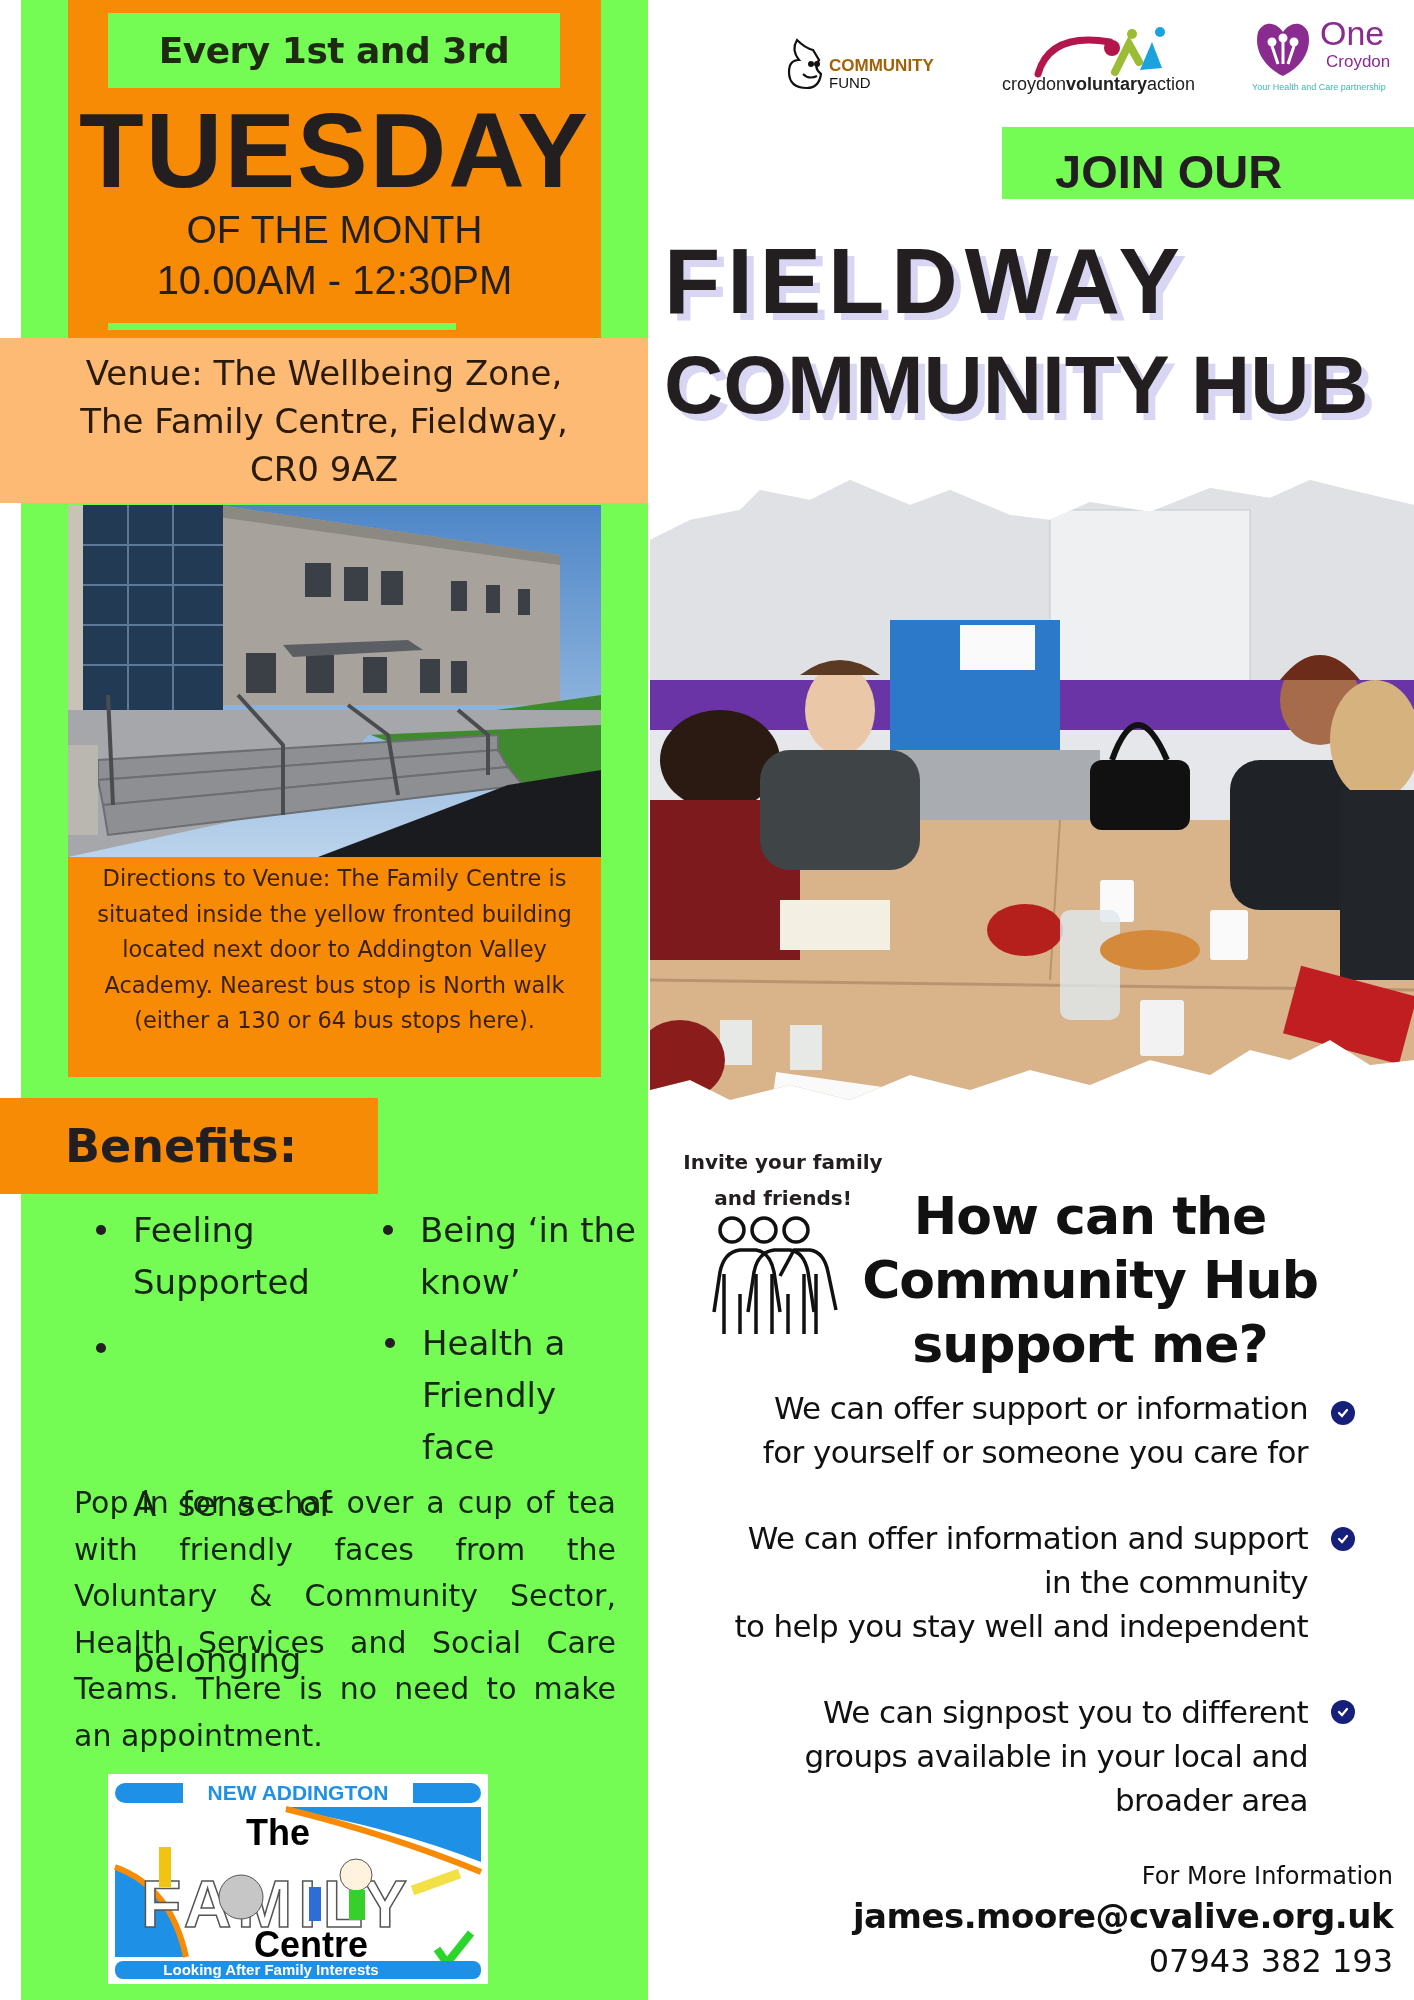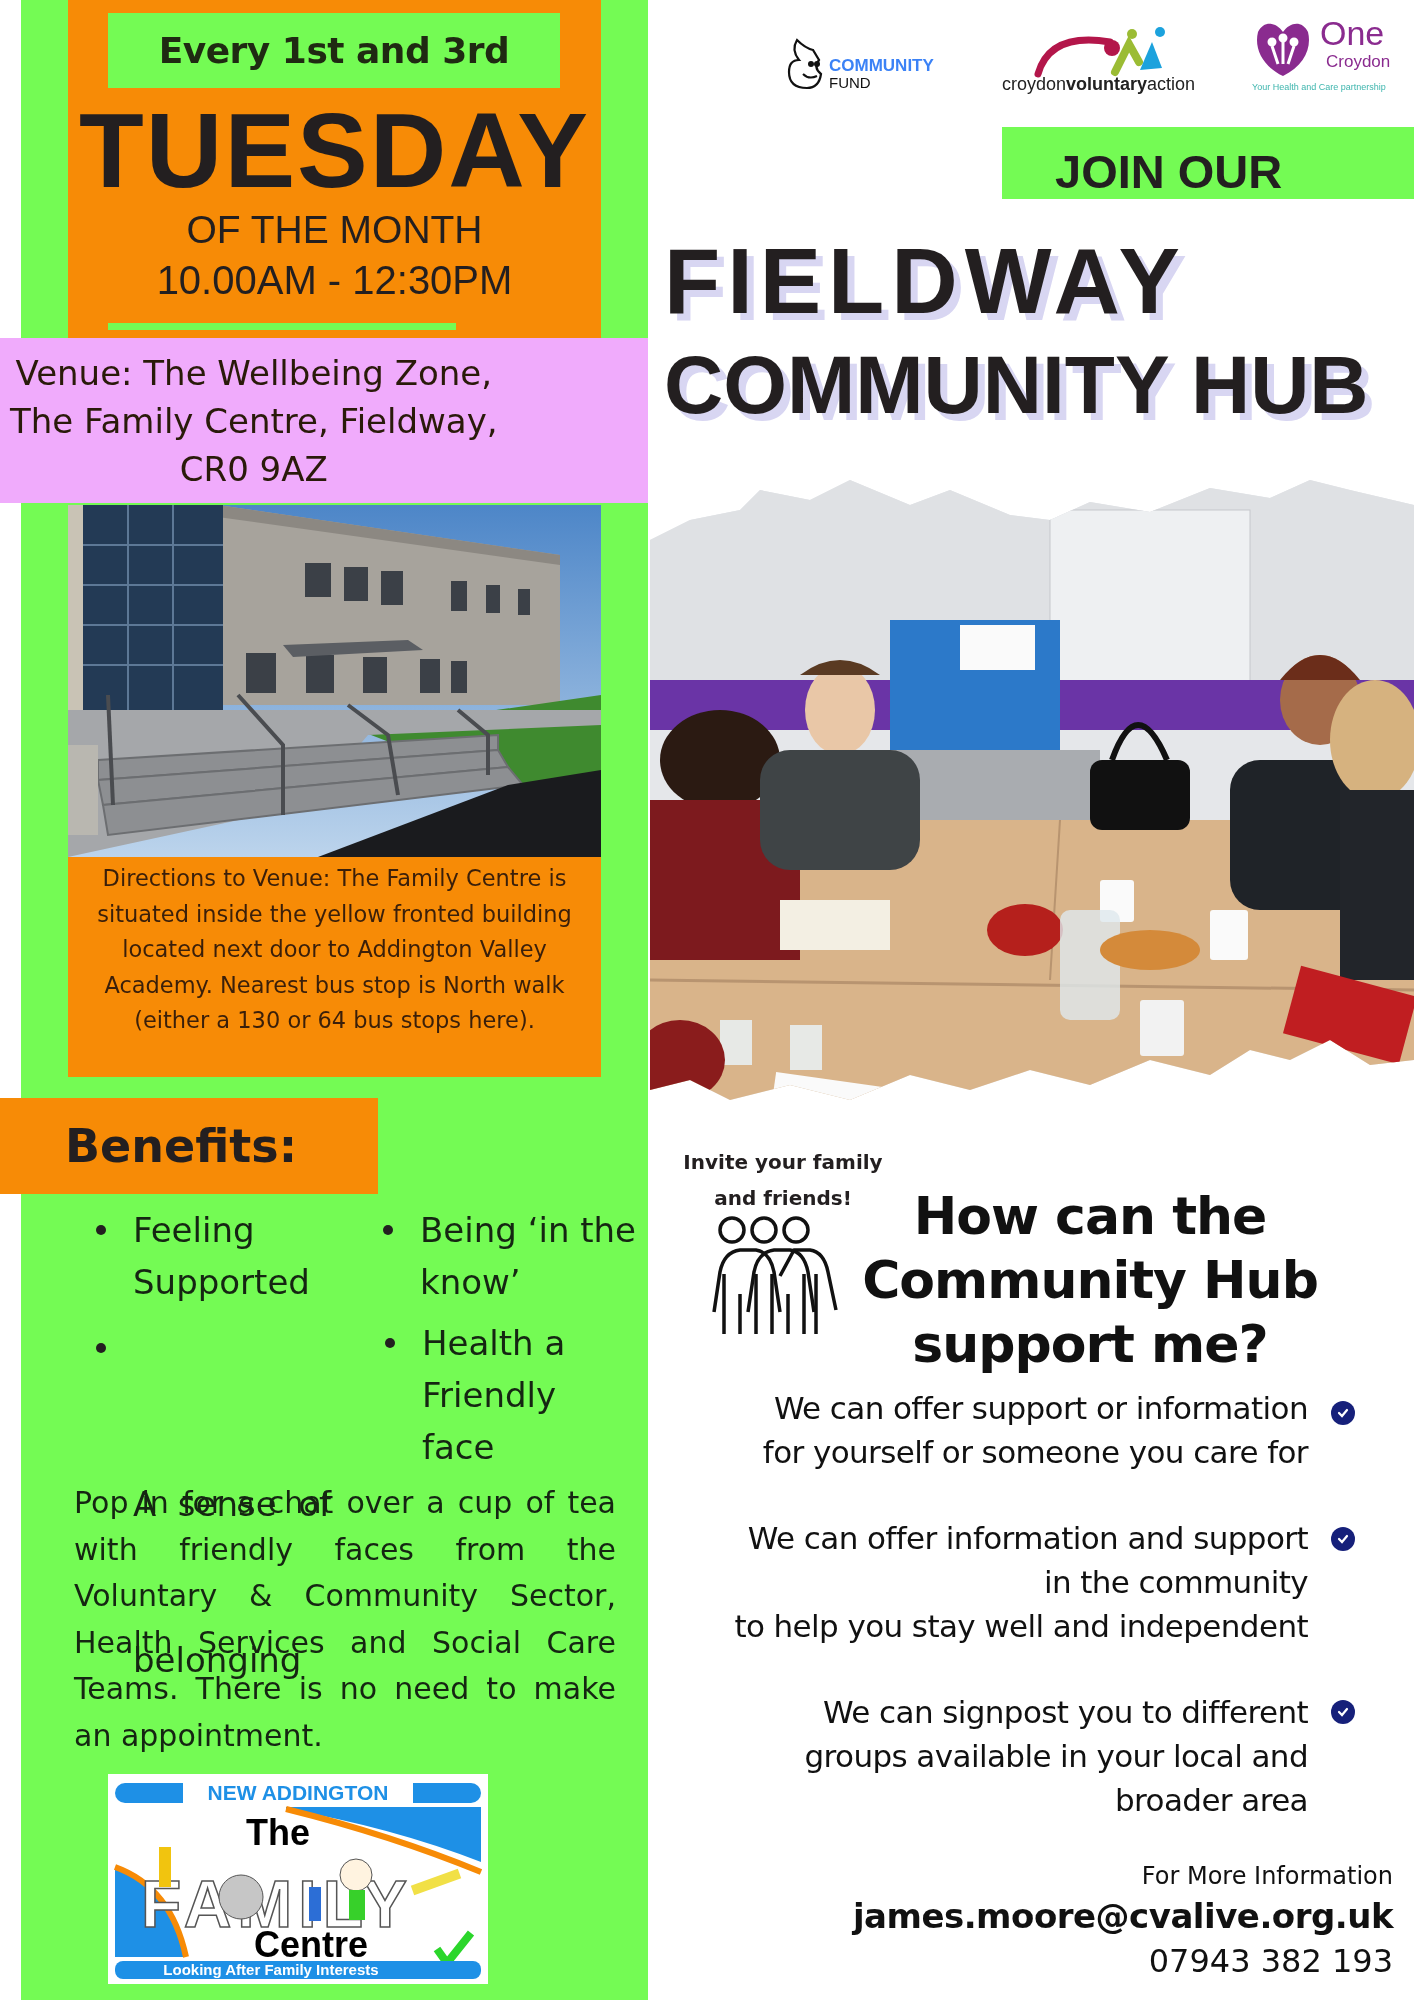--- a/index.html
+++ b/index.html
@@ -15,22 +15,22 @@
     font-weight: bold; font-size: 36px; color: #1f2a12; letter-spacing: -0.5px; }
   .tuesday { left: 68px; top: 88px; width: 533px; text-align: center;
     font-family: "Liberation Sans", sans-serif; font-weight: bold; font-size: 106px; line-height: 125px;
     color: #231f20; letter-spacing: 2px; }
   .ofmonth { left: 68px; top: 205px; width: 533px; text-align: center;
     font-family: "Liberation Sans", sans-serif; font-size: 39px; color: #231f20; line-height: 50px; }
   .times { left: 68px; top: 253px; width: 533px; text-align: center;
     font-family: "Liberation Sans", sans-serif; font-size: 40px; color: #231f20; line-height: 54px; }
   .times-rule { left: 108px; top: 323px; width: 348px; height: 7px; background: #74fb54; }
 
-  .venue-box { left: 0; top: 338px; width: 648px; height: 165px; background: #f0abfc;
-    display: flex; align-items: center; text-align: center;
+  .venue-box { left: 0; top: 338px; width: 648px; height: 165px; background: #fdba74;
+    display: flex; align-items: center; justify-content: center; text-align: center;
     font-family: "DejaVu Sans", sans-serif; font-size: 34px; line-height: 48px; color: #2a1a0a; padding: 0 10px; }
 
   .building-photo { left: 68px; top: 505px; width: 533px; height: 352px; overflow: hidden; background: #9bb6d6; }
 
   .directions { left: 68px; top: 857px; width: 533px; height: 220px; background: #f78b06;
     text-align: center; font-family: "DejaVu Sans", sans-serif; font-size: 22.5px; line-height: 35.5px; color: #3a1f0a; padding: 4px 4px 0; }
 
   .benefits-box { left: 0; top: 1098px; width: 378px; height: 96px; background: #f78b06;
     display: flex; align-items: center; padding-left: 65px;
     font-weight: bold; font-size: 46px; color: #231f20; }
@@ -207,21 +207,21 @@
   </svg>
 </div>
 
 <div class="abs" style="left:775px; top:28px; width:180px; height:70px;">
   <svg width="180" height="70" viewBox="0 0 180 70">
     <path d="M22,12 q-6,10 2,20 q-10,0 -10,12 q0,16 18,16 q12,0 14,-14 q-8,-6 -2,-14 l-6,-10 q-8,-2 -16,-10z" fill="none" stroke="#111" stroke-width="2.2"></path>
     <circle cx="36" cy="36" r="3" fill="#111"></circle>
       <circle cx="42" cy="36" r="3" fill="#111"></circle>
     <path d="M28,46 q6,6 14,2" stroke="#111" stroke-width="2" fill="none"></path>
   </svg>
-  <div class="abs" style="left:54px; top:28px; font-family:'Liberation Sans',sans-serif; font-weight:bold; font-size:17px; color:#3b82f6;">COMMUNITY</div>
+  <div class="abs" style="left:54px; top:28px; font-family:'Liberation Sans',sans-serif; font-weight:bold; font-size:17px; color:#a16207;">COMMUNITY</div>
   <div class="abs" style="left:54px; top:46px; font-family:'Liberation Sans',sans-serif; font-size:15px; color:#111;">FUND</div>
 </div>
 
 <div class="abs" style="left:1000px; top:22px; width:215px; height:80px;">
   <svg width="215" height="60" viewBox="0 0 215 60">
     <path d="M38,52 Q50,10 110,20" stroke="#b3164a" stroke-width="7" fill="none" stroke-linecap="round"></path>
     <circle cx="112" cy="26" r="8" fill="#b3164a"></circle>
     <path d="M115,50 l14,-28 l10,18" stroke="#9bbc34" stroke-width="8" fill="none" stroke-linecap="round"></path>
     <circle cx="132" cy="12" r="5" fill="#9bbc34"></circle>
     <path d="M140,48 l12,-28 l10,26z" fill="#1ca2dd"></path>

